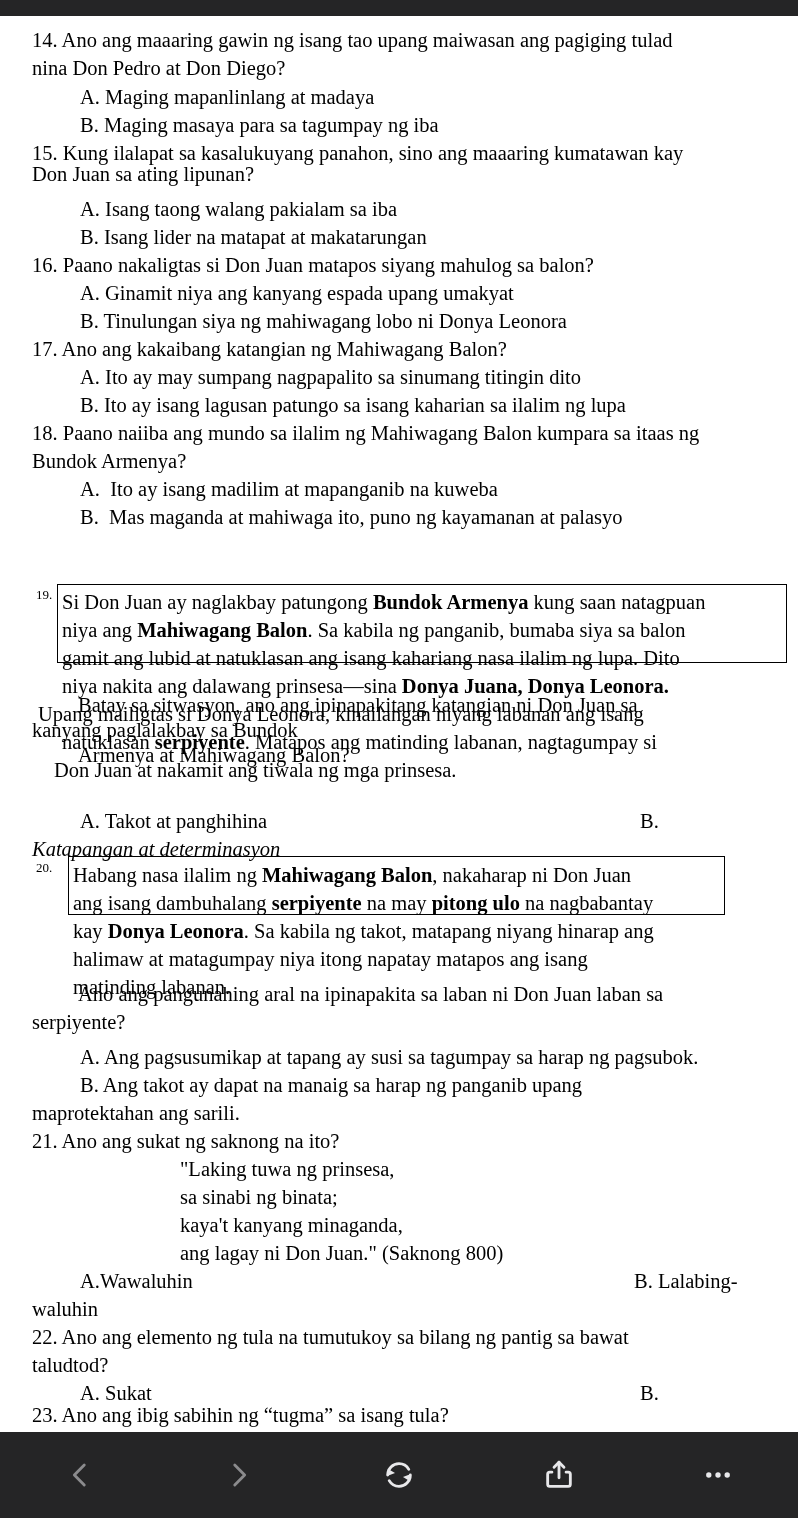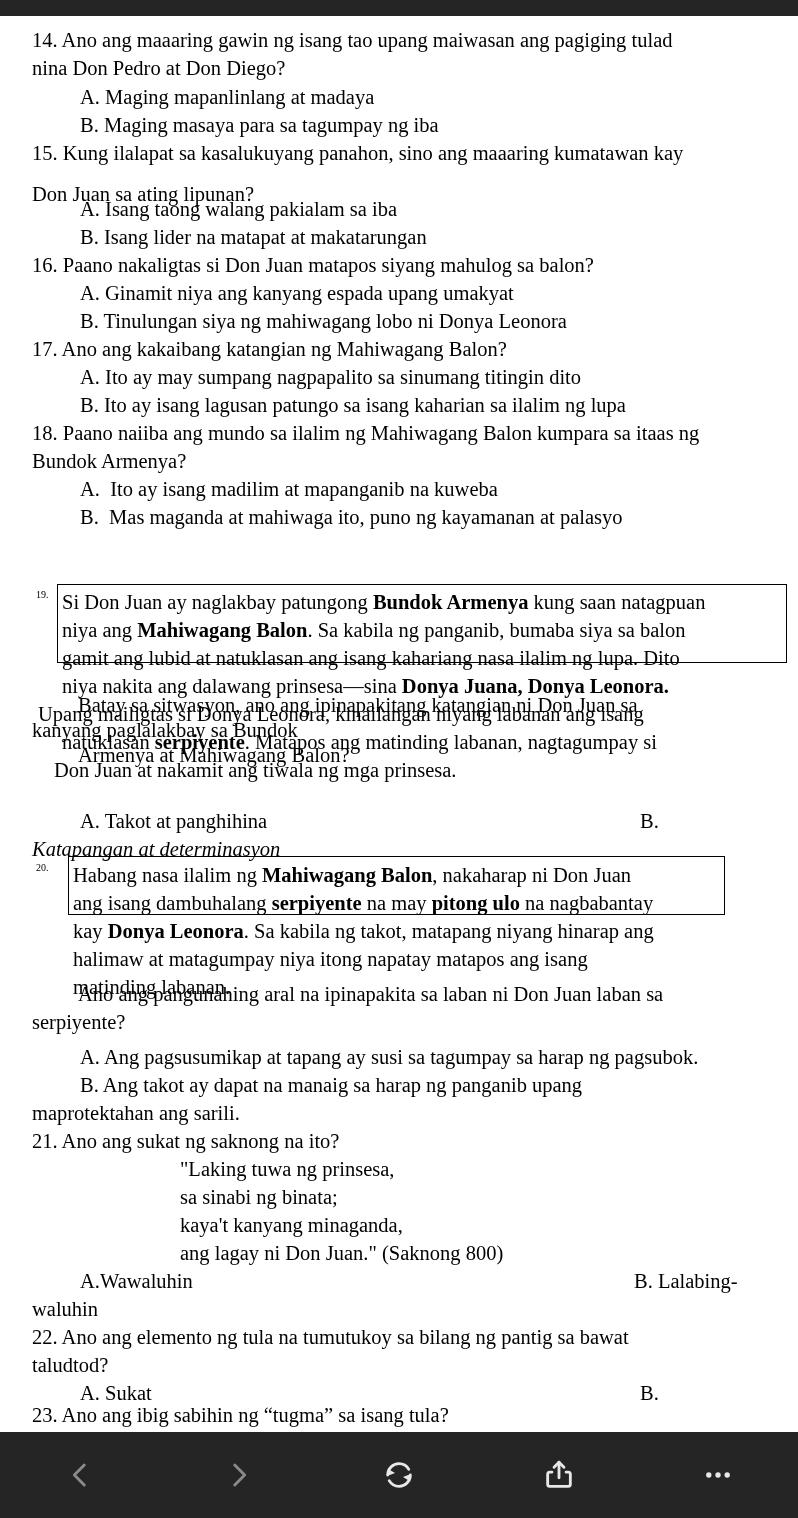--- a/index.html
+++ b/index.html
@@ -48,41 +48,41 @@
 
   
   .excerpt-box {
     position: absolute;
     border: 1.6px solid #000;
     background: transparent;
     pointer-events: none;
   }
   .qnum-small {
     position: absolute;
-    font-size: 10px;
+    font-size: 13px;
     line-height: 14px;
   }
 
   
   .layer-b { position: absolute; }
 </style>
 </head>
 <body>
 
 <div class="top-bar"></div>
 
 <div class="page">
 
   <div class="ln" style="left:32px; top:10px;">14. Ano ang maaaring gawin ng isang tao upang maiwasan ang pagiging tulad</div>
   <div class="ln" style="left:32px; top:38px;">nina Don Pedro at Don Diego?</div>
   <div class="ln" style="left:80px; top:67px;">A. Maging mapanlinlang at madaya</div>
   <div class="ln" style="left:80px; top:95px;">B. Maging masaya para sa tagumpay ng iba</div>
 
   <div class="ln" style="left:32px; top:123px;">15. Kung ilalapat sa kasalukuyang panahon, sino ang maaaring kumatawan kay</div>
-  <div class="ln" style="left:32px; top:164px;font-family:Liberation Serif, serif;">Don Juan sa ating lipunan?</div>
+  <div class="ln" style="left:32px; top:144px;font-family:Liberation Serif, serif;">Don Juan sa ating lipunan?</div>
   <div class="ln" style="left:80px; top:179px;">A. Isang taong walang pakialam sa iba</div>
   <div class="ln" style="left:80px; top:207px;">B. Isang lider na matapat at makatarungan</div>
 
   <div class="ln" style="left:32px; top:235px;">16. Paano nakaligtas si Don Juan matapos siyang mahulog sa balon?</div>
   <div class="ln" style="left:80px; top:263px;">A. Ginamit niya ang kanyang espada upang umakyat</div>
   <div class="ln" style="left:80px; top:291px;">B. Tinulungan siya ng mahiwagang lobo ni Donya Leonora</div>
 
   <div class="ln" style="left:32px; top:319px;">17. Ano ang kakaibang katangian ng Mahiwagang Balon?</div>
   <div class="ln" style="left:80px; top:347px;">A. Ito ay may sumpang nagpapalito sa sinumang titingin dito</div>
   <div class="ln" style="left:80px; top:375px;">B. Ito ay isang lagusan patungo sa isang kaharian sa ilalim ng lupa</div>

